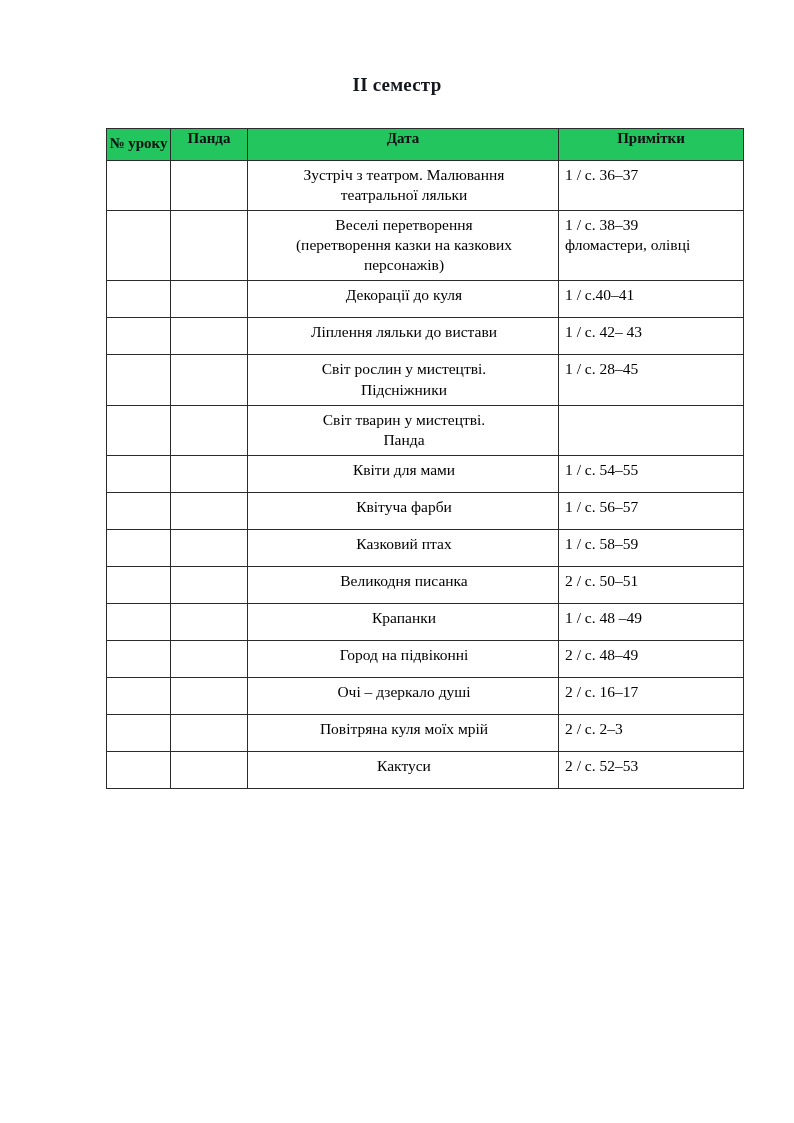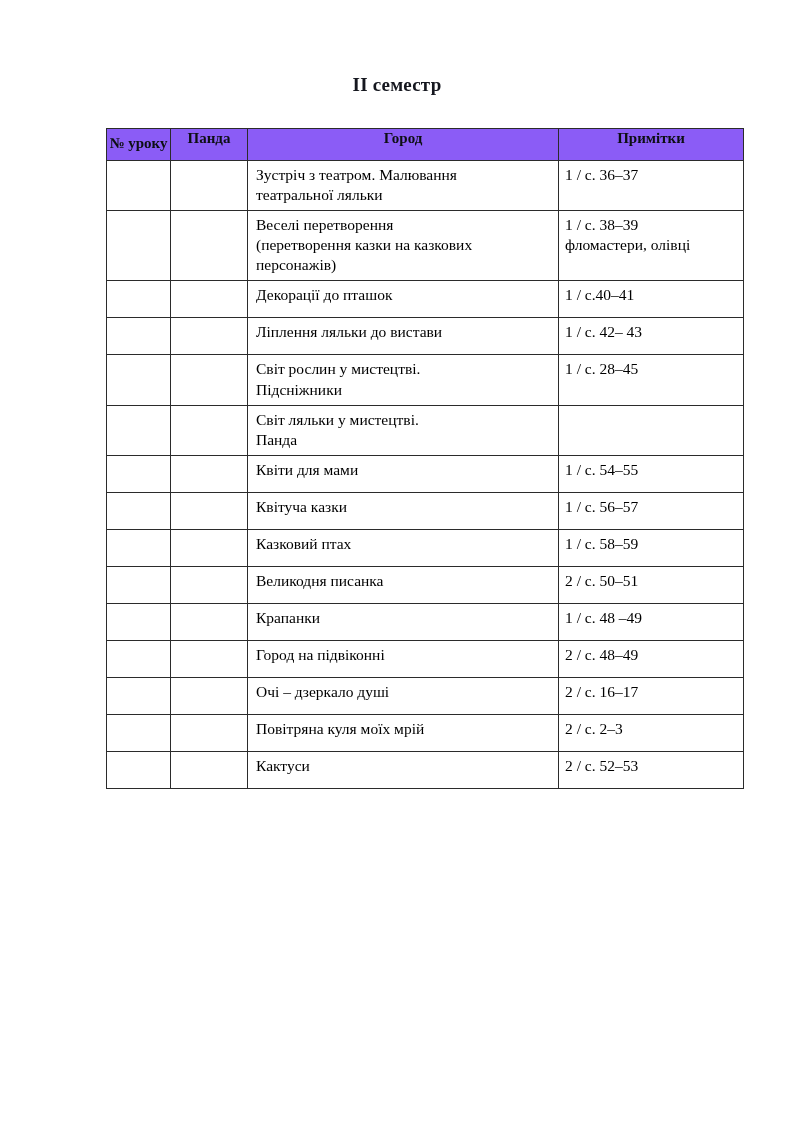--- a/index.html
+++ b/index.html
@@ -50,21 +50,21 @@
   .schedule-table col.col-notes  { width: 185px; }
 
   .schedule-table th,
   .schedule-table td {
     border: 1px solid #2b2b2b;
     vertical-align: top;
     padding: 0;
   }
 
   thead th {
-    background: #8b5cf6;
+    background: #22c55e;
     text-align: center;
     vertical-align: middle;
     font-size: 15px;
     font-weight: bold;
     line-height: 1.22;
     padding: 7px 4px 8px 4px;
     color: #0d0f14;
   }
 
   thead th.th-num {
@@ -79,20 +79,21 @@
   }
 
   tbody td.cell-num,
   tbody td.cell-date {
     background: #ffffff;
   }
 
   tbody td.cell-theme {
     padding: 4px 6px 5px 8px;
     white-space: pre-line;
+    text-align: center;
   }
 
   tbody td.cell-notes {
     padding: 4px 6px 5px 6px;
     white-space: pre-line;
   }
 </style>
 </head>
 <body>
 
@@ -105,21 +106,21 @@
       <col class="col-num">
       <col class="col-date">
       <col class="col-theme">
       <col class="col-notes">
     </colgroup>
     <thead>
       <tr>
         <th class="th-num">№
 уроку</th>
         <th>Панда</th>
-        <th>Город</th>
+        <th>Дата</th>
         <th>Примітки</th>
       </tr>
     </thead>
     <tbody id="table-body">
         <tr>
           <td class="cell-num"></td>
           <td class="cell-date"></td>
           <td class="cell-theme">Зустріч з театром. Малювання
 театральної ляльки</td>
           <td class="cell-notes">1 / с. 36–37</td>
@@ -129,53 +130,53 @@
           <td class="cell-date"></td>
           <td class="cell-theme">Веселі перетворення
 (перетворення казки на казкових
 персонажів)</td>
           <td class="cell-notes">1 / с. 38–39
 фломастери, олівці</td>
         </tr>
         <tr>
           <td class="cell-num"></td>
           <td class="cell-date"></td>
-          <td class="cell-theme">Декорації до пташок</td>
+          <td class="cell-theme">Декорації до куля</td>
           <td class="cell-notes">1 / с.40–41</td>
         </tr>
         <tr>
           <td class="cell-num"></td>
           <td class="cell-date"></td>
           <td class="cell-theme">Ліплення ляльки до вистави</td>
           <td class="cell-notes">1 / с. 42– 43</td>
         </tr>
         <tr>
           <td class="cell-num"></td>
           <td class="cell-date"></td>
           <td class="cell-theme">Світ рослин у мистецтві.
 Підсніжники</td>
           <td class="cell-notes">1 / с. 28–45</td>
         </tr>
         <tr>
           <td class="cell-num"></td>
           <td class="cell-date"></td>
-          <td class="cell-theme">Світ ляльки у мистецтві.
+          <td class="cell-theme">Світ тварин у мистецтві.
 Панда</td>
           <td class="cell-notes"></td>
         </tr>
         <tr>
           <td class="cell-num"></td>
           <td class="cell-date"></td>
           <td class="cell-theme">Квіти для мами</td>
           <td class="cell-notes">1 / с. 54–55</td>
         </tr>
         <tr>
           <td class="cell-num"></td>
           <td class="cell-date"></td>
-          <td class="cell-theme">Квітуча казки</td>
+          <td class="cell-theme">Квітуча фарби</td>
           <td class="cell-notes">1 / с. 56–57</td>
         </tr>
         <tr>
           <td class="cell-num"></td>
           <td class="cell-date"></td>
           <td class="cell-theme">Казковий птах</td>
           <td class="cell-notes">1 / с. 58–59</td>
         </tr>
         <tr>
           <td class="cell-num"></td>

